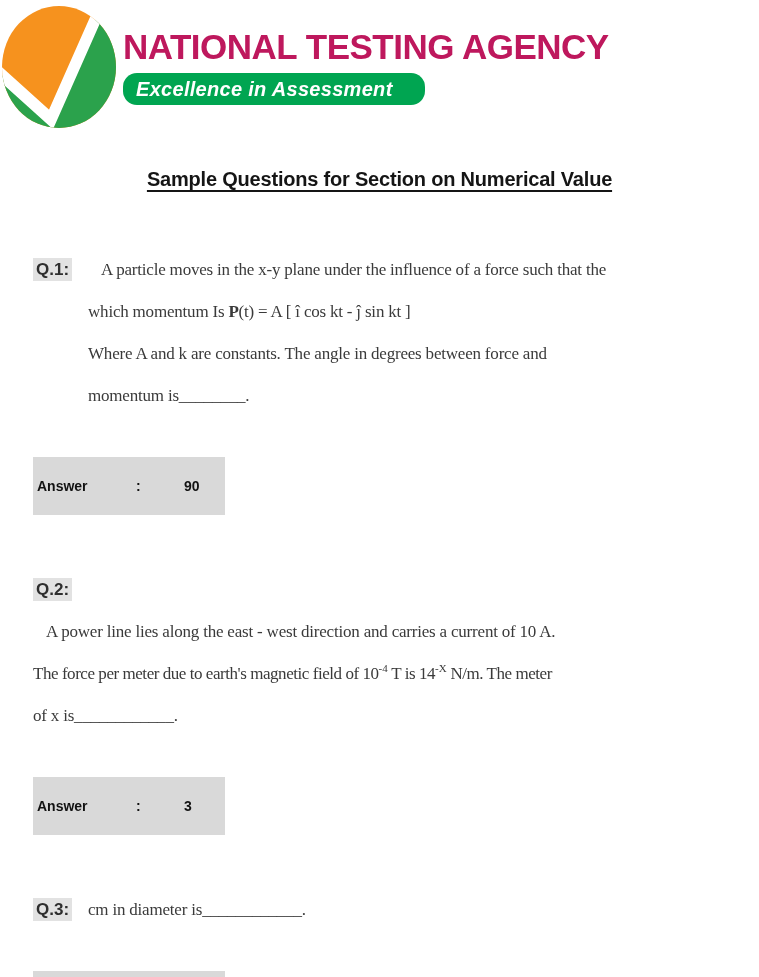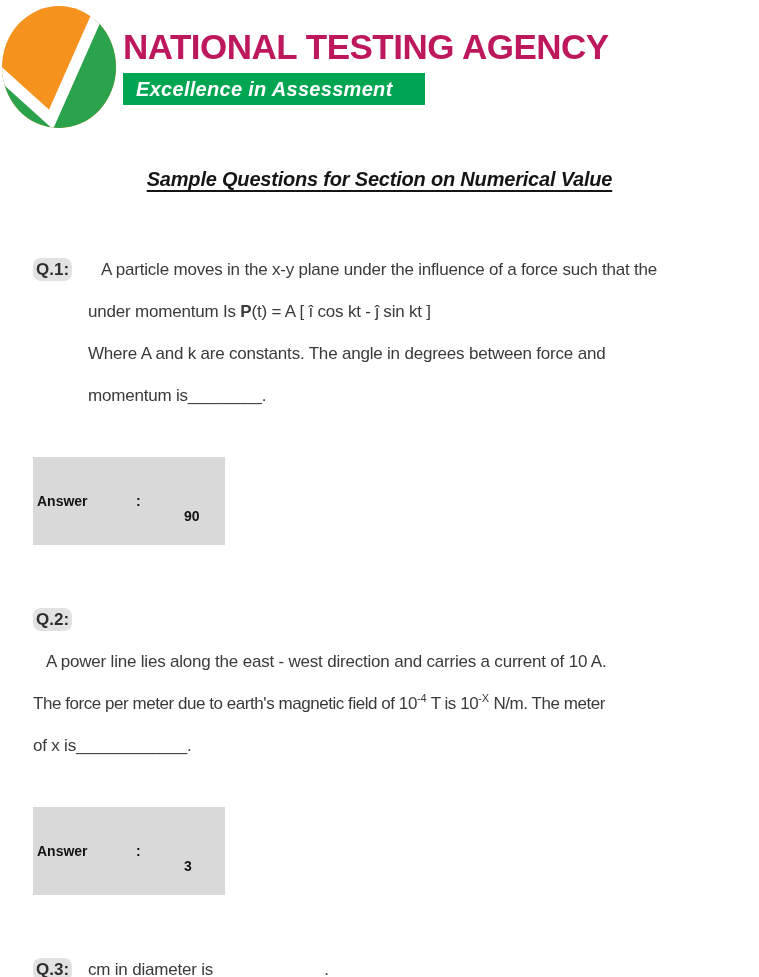--- a/index.html
+++ b/index.html
@@ -19,57 +19,58 @@
   .org-title{
     font-size:35px;font-weight:bold;color:#be185d;
     letter-spacing:-0.5px;line-height:40px;white-space:nowrap;
   }
   .tagline-banner{
     margin-top:6px;width:302px;height:32px;box-sizing:border-box;
     background:#00A551;color:#ffffff;
     font-size:20px;font-weight:bold;font-style:italic;
     line-height:32px;padding-left:13px;letter-spacing:0.3px;
     white-space:nowrap;
+    border-radius:14px;
   }
   
   .doc-heading{
     margin:36px 0 0 0;text-align:center;
     font-size:20px;font-weight:bold;color:#151515;
     text-decoration:underline;text-decoration-thickness:2px;
-    text-underline-offset:4px;letter-spacing:-0.2px;font-style:italic;
+    text-underline-offset:4px;letter-spacing:-0.2px;
   }
   
   .main{padding:0 24px 0 33px;}
   .question{display:flex;margin-top:58px;}
   .q2{margin-top:54px;flex-direction:column;}
   .q3{margin-top:54px;}
   .qcol{width:55px;flex-shrink:0;line-height:42px;}
   .qlabel{
     background:#E2E2E2;color:#2e2e2e;font-weight:bold;
-    font-size:17px;padding:2px 3px;border-radius:8px;
+    font-size:17px;padding:2px 3px;
   }
   .qtext{flex:1;min-width:0;}
   .line{
     height:42px;line-height:42px;white-space:nowrap;
-    font-size:17px;color:#3a3a3a;letter-spacing:-0.2px;
+    font-size:17px;color:#3a3a3a;letter-spacing:-0.2px;font-family:Liberation Serif, serif;
   }
   .indent{text-indent:13px;}
   .tight{letter-spacing:-0.45px;}
   .b{font-weight:bold;}
   .sup{font-size:11px;position:relative;top:-7px;letter-spacing:0;}
   
   .answer-bar{
     display:flex;align-items:center;box-sizing:border-box;
     width:192px;margin-top:40px;padding:21px 4px;
     background:#D9D9D9;color:#121212;
     font-size:14px;font-weight:bold;
   }
   .a-label{width:93px;}
   .a-colon{width:46px;padding-left:6px;box-sizing:border-box;}
-  .a-value{padding-left:8px;margin-top:30px;}
+  .a-value{padding-left:8px;}
 </style>
 </head>
 <body>
 
 <div class="page">
 
   <div class="header">
     <svg class="logo" width="114" height="122" viewBox="0 0 100 100" preserveAspectRatio="none">
       <defs>
           <clipPath id="logoClip">
@@ -93,38 +94,38 @@
   <div class="doc-heading">Sample Questions for Section on Numerical Value</div>
 
   <div class="main">
 
     <div class="question q1">
       <div class="qcol">
         <span class="qlabel">Q.1:</span>
       </div>
       <div class="qtext">
         <div class="line indent">A particle moves in the x-y plane under the influence of a force such that the</div>
-        <div class="line"><span>under momentum Is </span><span class="b">P</span><span>(t) = A [ î cos kt - ĵ sin kt ]</span></div>
+        <div class="line"><span>which momentum Is </span><span class="b">P</span><span>(t) = A [ î cos kt - ĵ sin kt ]</span></div>
         <div class="line">Where A and k are constants. The angle in degrees between force and</div>
         <div class="line">momentum is________.</div>
       </div>
     </div>
     <div class="answer-bar">
       <span class="a-label">Answer</span>
       <span class="a-colon">:</span>
       <span class="a-value">90</span>
     </div>
 
     <div class="question q2">
       <div class="qcol">
         <span class="qlabel">Q.2:</span>
       </div>
       <div class="qtext">
         <div class="line indent">A power line lies along the east - west direction and carries a current of 10 A.</div>
-        <div class="line tight"><span>The force per meter due to earth's magnetic field of 10</span><span class="sup">-4</span><span> T is 10</span><span class="sup">-X</span><span> N/m. The meter</span></div>
+        <div class="line tight"><span>The force per meter due to earth's magnetic field of 10</span><span class="sup">-4</span><span> T is 14</span><span class="sup">-X</span><span> N/m. The meter</span></div>
         <div class="line">of x is____________.</div>
       </div>
     </div>
     <div class="answer-bar">
       <span class="a-label">Answer</span>
       <span class="a-colon">:</span>
       <span class="a-value">3</span>
     </div>
 
     <div class="question q3">

